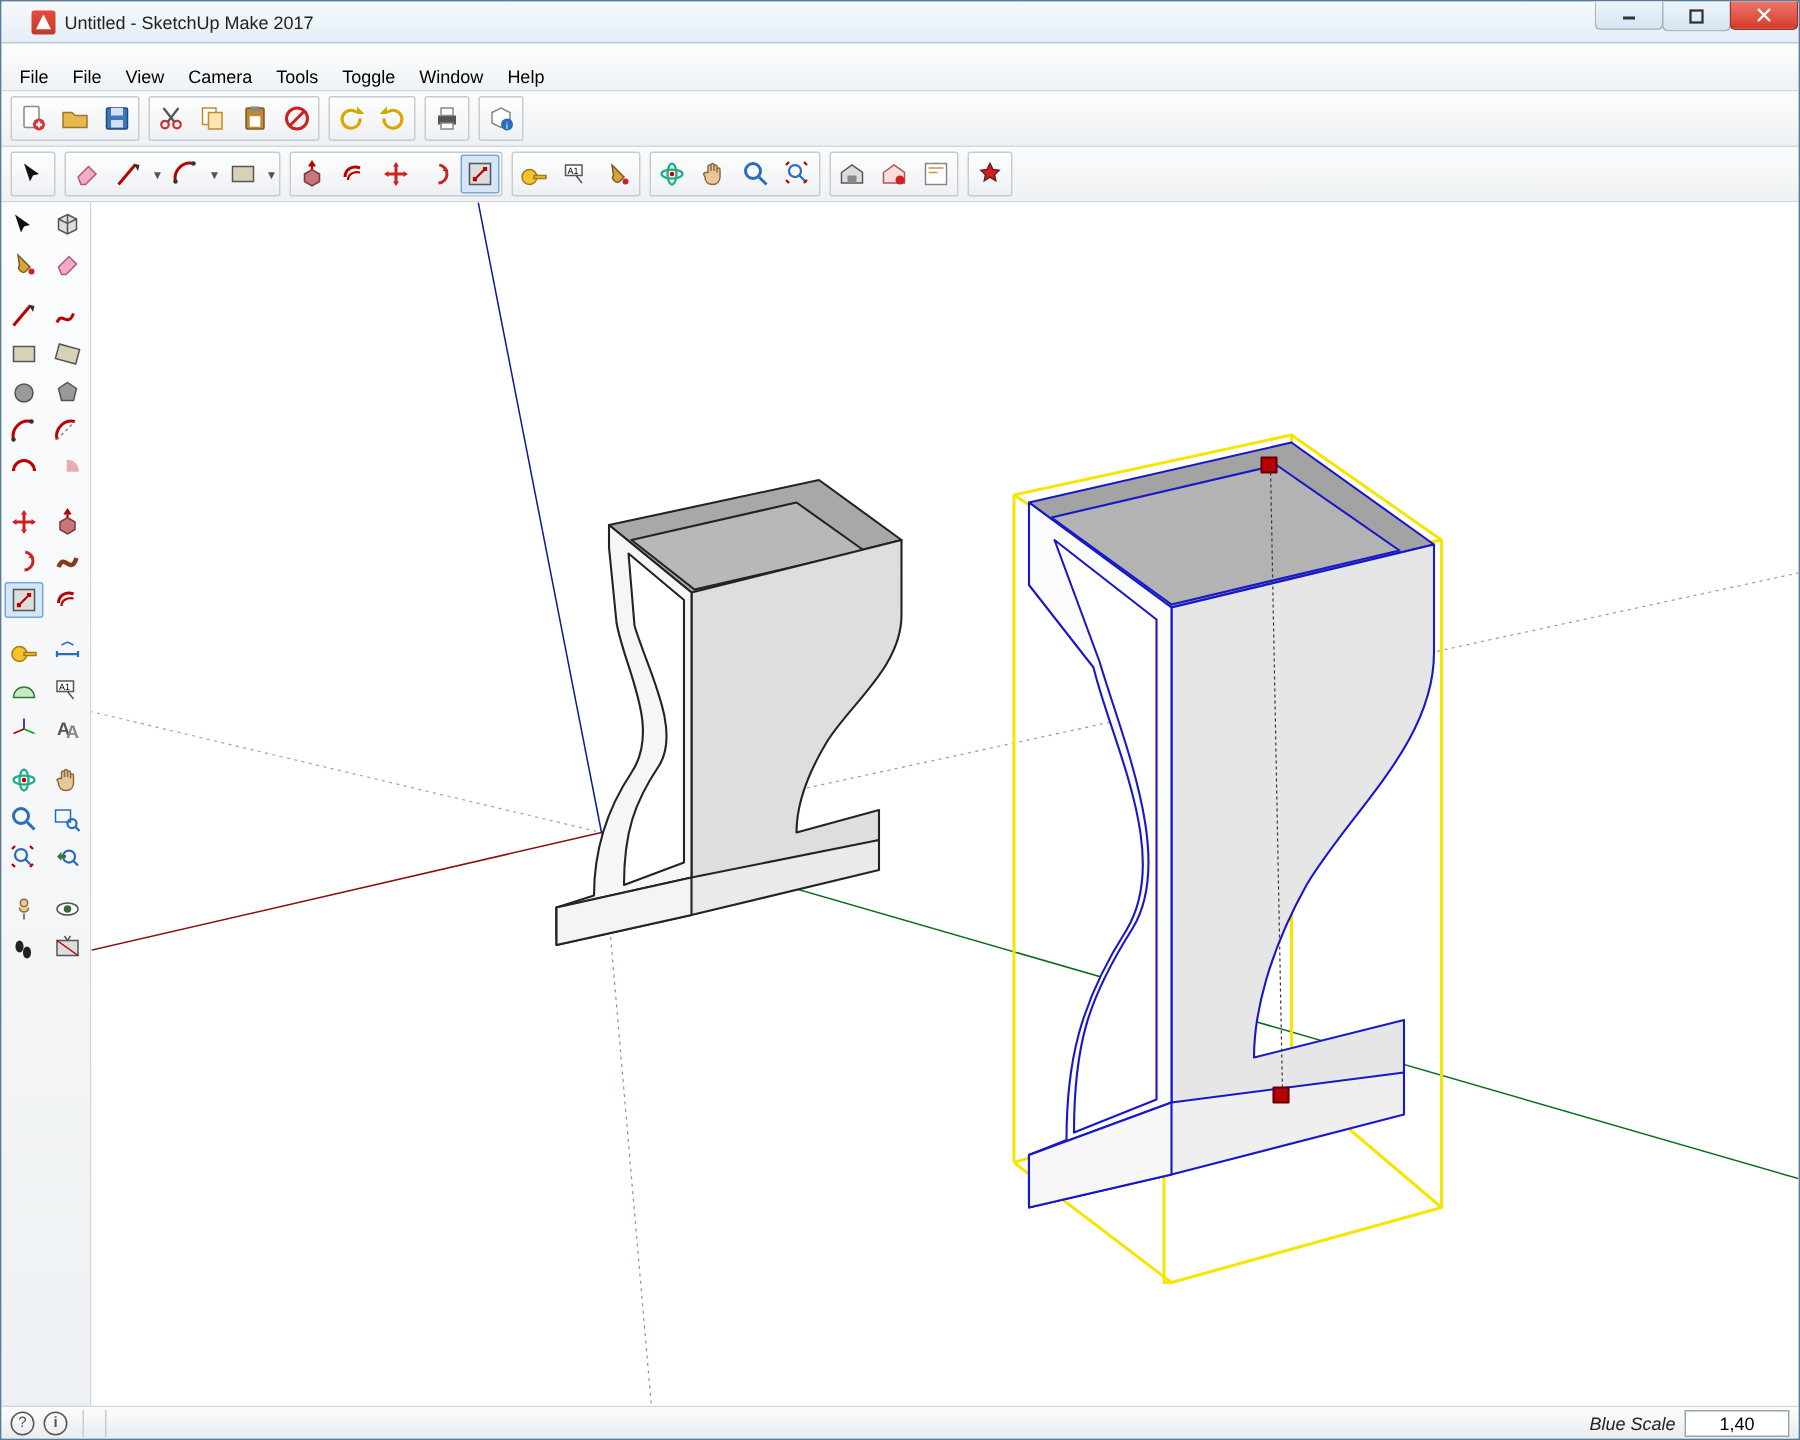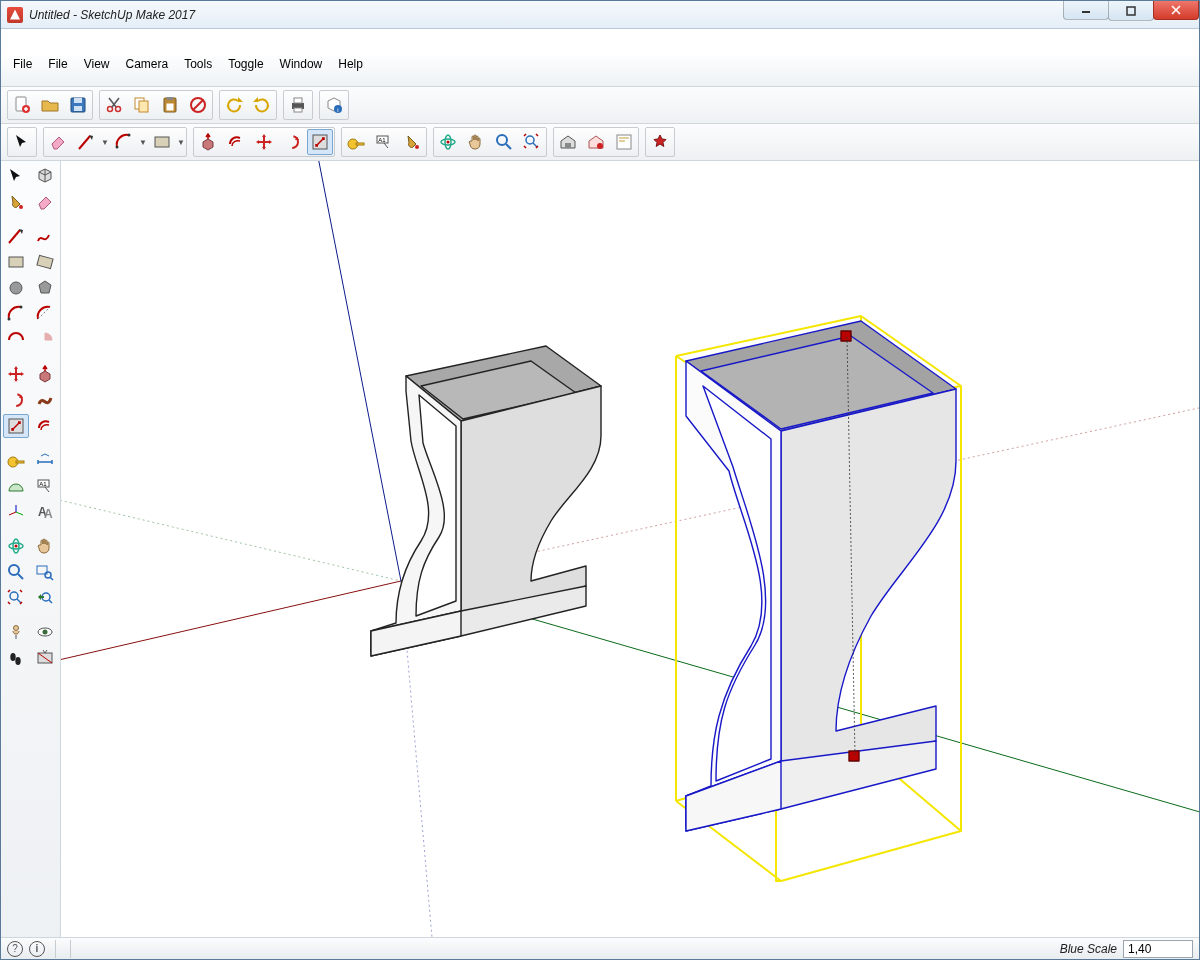--- a/index.html
+++ b/index.html
@@ -12,23 +12,22 @@
     display: flex; flex-direction: column;
     border: 1px solid #5a7a9a;
   }
 
   
   .titlebar {
     height: 28px;
     background: linear-gradient(#f6f9fc,#e4eef7);
     border-bottom: 1px solid #b8c8d8;
     display: flex; align-items: center;
-    padding-left: 6px;
+    padding-left: 20px;
     position: relative;
-    font-style: italic;
   }
   .titlebar .app-icon {
     width: 16px; height: 16px;
     background: linear-gradient(#e74c3c,#c0392b);
     border-radius: 2px;
     margin-right: 6px;
     position: relative;
   }
   .titlebar .app-icon::after{
     content:""; position:absolute; left:3px; top:3px; width:10px; height:10px;
@@ -53,23 +52,22 @@
     border-bottom-left-radius:4px;
   }
   .winbtn.min{border-bottom-left-radius:4px;border-bottom-right-radius:4px;}
   .winbtn.max{border-bottom-left-radius:4px;border-bottom-right-radius:4px;margin:0 -1px;}
 
   
   .menubar {
     height: 32px;
     background: linear-gradient(#fdfefe,#eef2f5);
     border-bottom:1px solid #cfd6dc;
-    display:flex; align-items:flex-start;
+    display:flex; align-items:flex-end;
     padding-left:4px;
-    margin-top:26px;
   }
   .menuitem { padding:2px 8px; cursor:default; }
 
   
   .toolbar-row{
     background:linear-gradient(#fbfcfd,#eef1f3);
     border-bottom:1px solid #cfd6dc;
     display:flex; align-items:center;
     padding:3px 6px;
     gap:2px;
@@ -114,21 +112,21 @@
     display:flex;align-items:center;
     padding:0 6px;font-size:12px;color:#222;
     gap:6px;
   }
   .statusbar .sbicon{width:16px;height:16px;border:1.5px solid #555;border-radius:50%;display:flex;align-items:center;justify-content:center;font-size:10px;color:#555;}
   .statusbar .sep{width:1px;height:18px;background:#c5ccd2;margin:0 4px;}
   .statusbar .hint{flex:1;}
   .statusbar .measlabel{margin-left:auto;font-style:italic;}
   .statusbar input{
     width:70px;border:1px solid #9aa5af;background:#fff;
-    padding:1px 4px;font-size:12px;
+    padding:1px 4px;font-size:12px;text-align:center;
   }
 
   
   .ic{width:20px;height:20px;}
 </style>
 </head>
 <body>
 
 <div class="titlebar">
   <div class="app-icon"></div>

